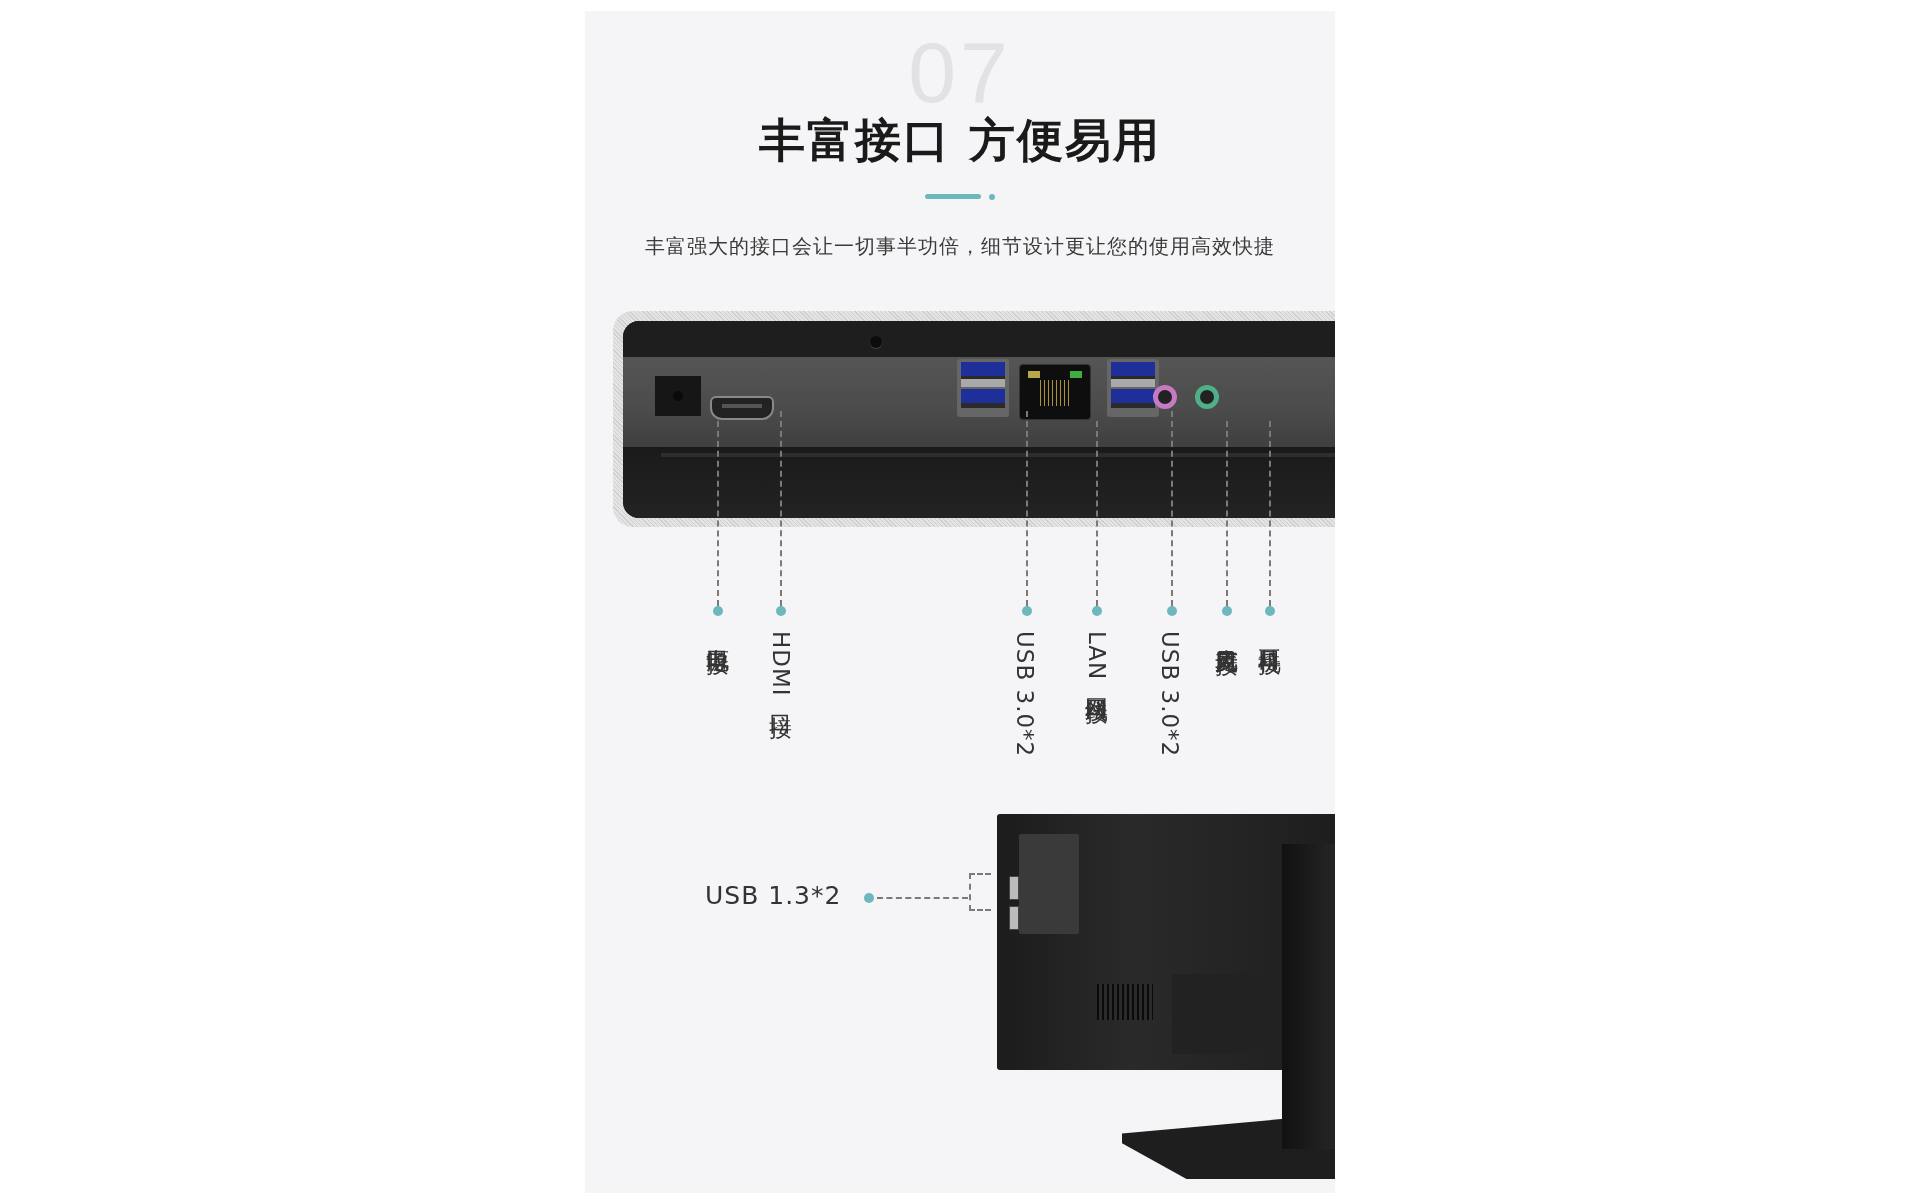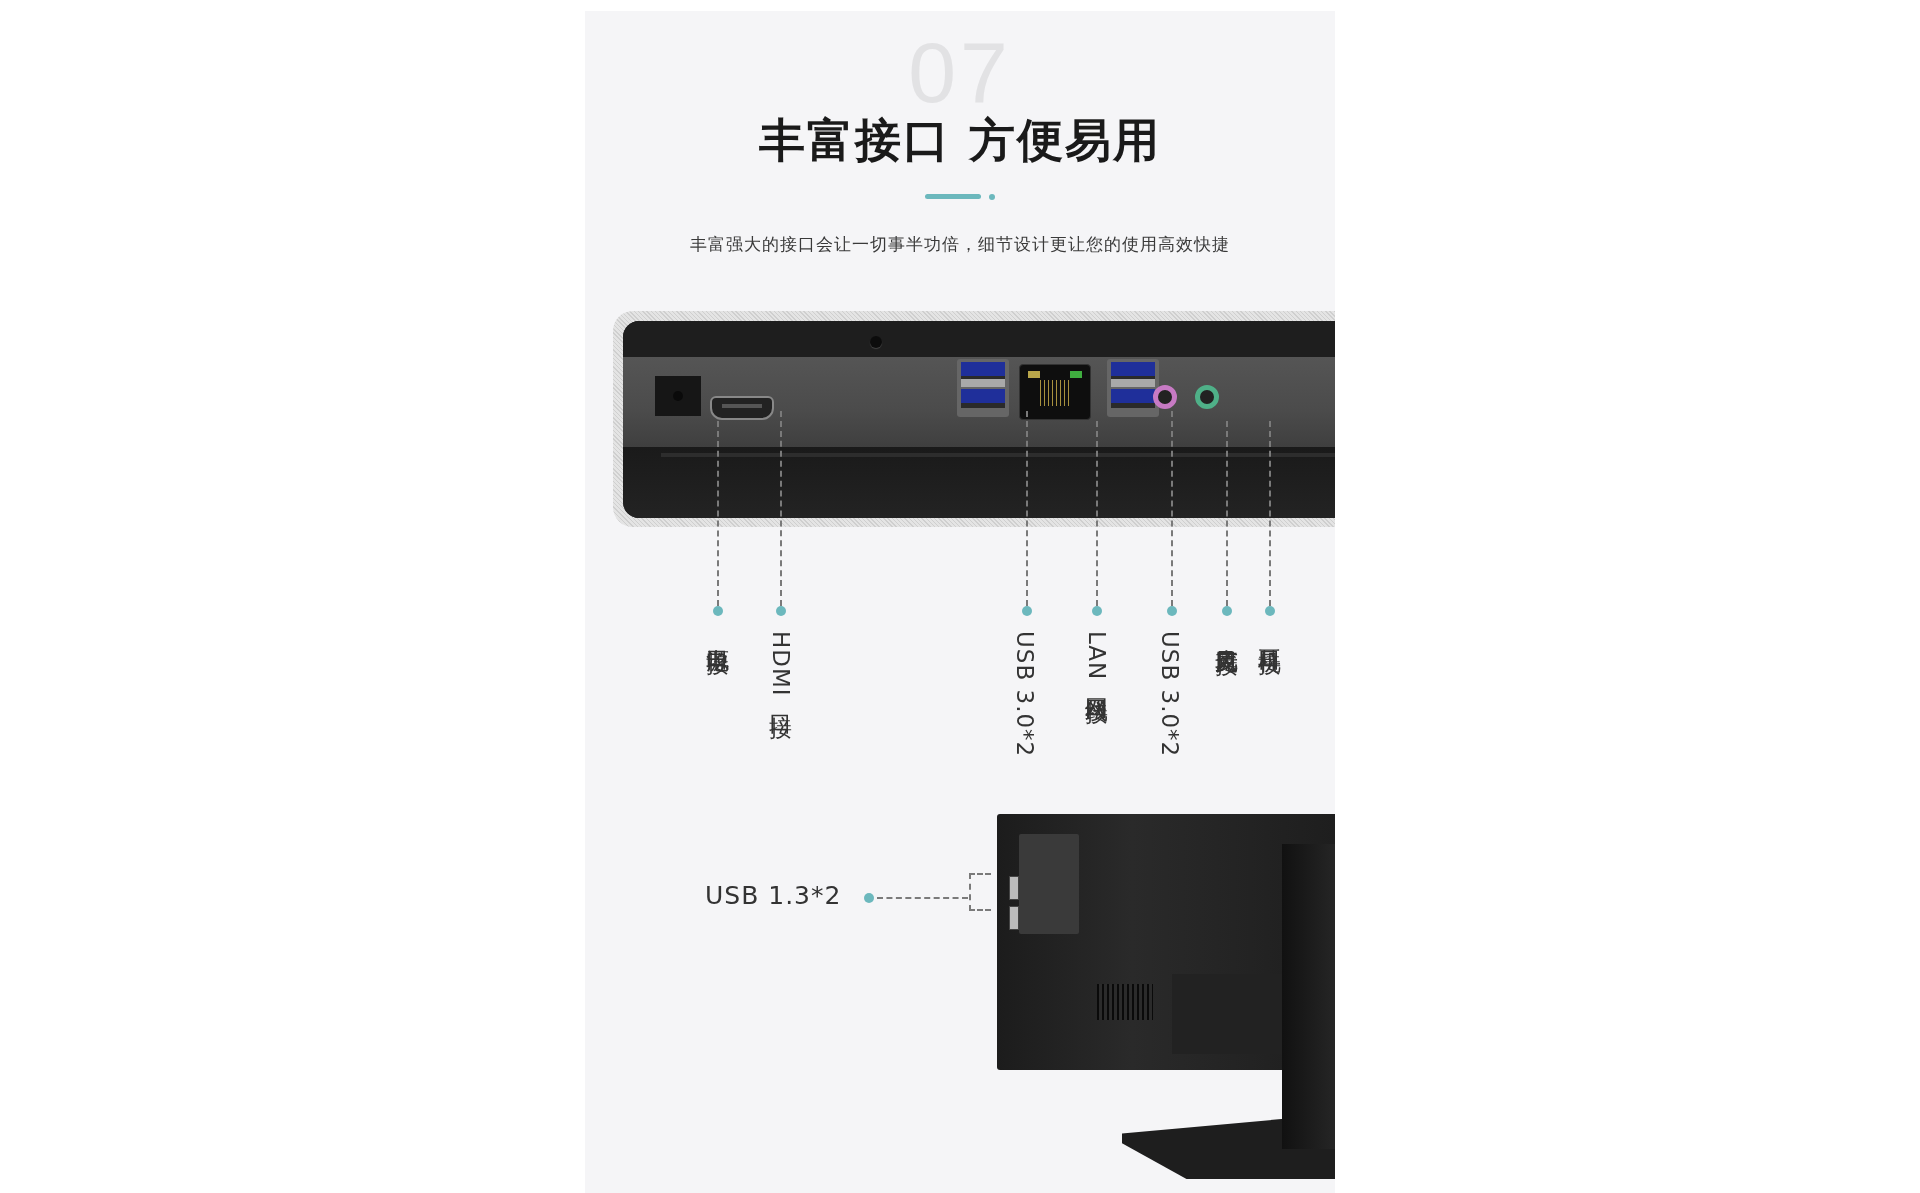--- a/index.html
+++ b/index.html
@@ -5,21 +5,21 @@
   html, body { margin:0; padding:0; }
   body { width:1920px; height:1193px; background:#ffffff; position:relative; overflow:hidden;
          font-family:"DejaVu Sans", "Liberation Sans", sans-serif; }
   .panel { position:absolute; left:585px; top:11px; width:750px; height:1193px; background:#f5f5f7; overflow:hidden; }
   .big-num { position:absolute; left:0; width:750px; top:18px; text-align:center; font-size:86px; font-weight:300;
              color:#e2e2e4; letter-spacing:4px; font-family:"Liberation Sans", sans-serif; line-height:1; }
   .title { position:absolute; left:0; width:750px; top:102px; text-align:center; font-size:46px; font-weight:bold;
            color:#1a1a1a; letter-spacing:2px; line-height:1.2; }
   .divider-bar { position:absolute; left:340px; top:183px; width:56px; height:5px; border-radius:3px; background:var(--accent); }
   .divider-dot { position:absolute; left:404px; top:183px; width:6px; height:6px; border-radius:50%; background:var(--accent); }
-  .subtitle { position:absolute; left:0; width:750px; top:222px; text-align:center; font-size:17px; color:#3a3a3a; letter-spacing:1px; }
+  .subtitle { position:absolute; left:0; width:750px; top:222px; text-align:center; font-size:20px; color:#3a3a3a; letter-spacing:1px; }
 
   
   .strip-frame { position:absolute; left:28px; top:300px; width:740px; height:216px; border-radius:20px 0 0 20px;
                  background:repeating-linear-gradient(45deg,#e4e4e4 0 2px,#cfcfcf 2px 3px); }
   .strip { position:absolute; left:38px; top:310px; width:730px; height:197px; border-radius:16px 0 0 16px;
            background:#1c1c1c; overflow:hidden; }
   .strip-top { position:absolute; left:0; top:0; width:100%; height:36px; background:#1e1e1e; }
   .strip-face { position:absolute; left:0; top:36px; width:100%; height:90px;
                 background:linear-gradient(180deg,#555 0%,#4b4b4b 60%,#3f3f3f 100%); }
   .strip-bottom { position:absolute; left:0; top:126px; width:100%; height:71px;

